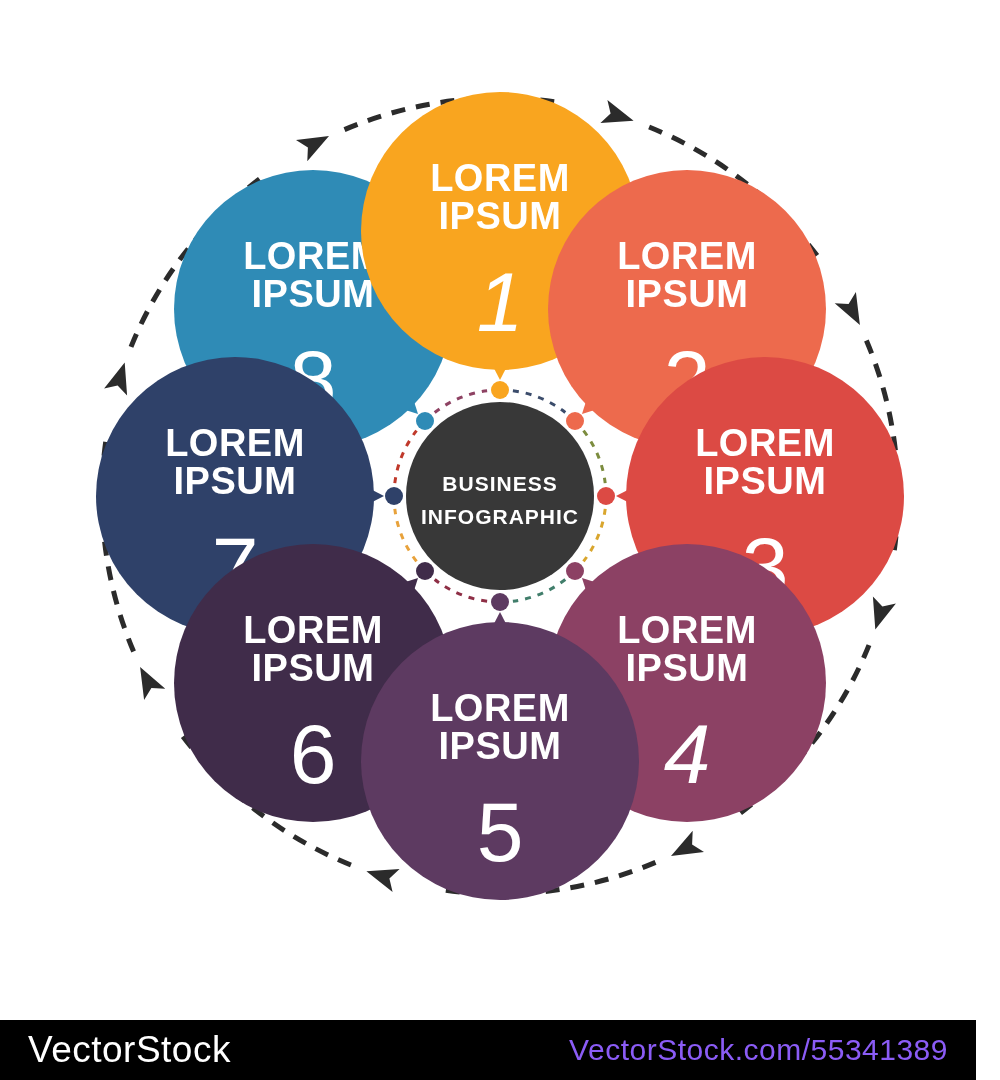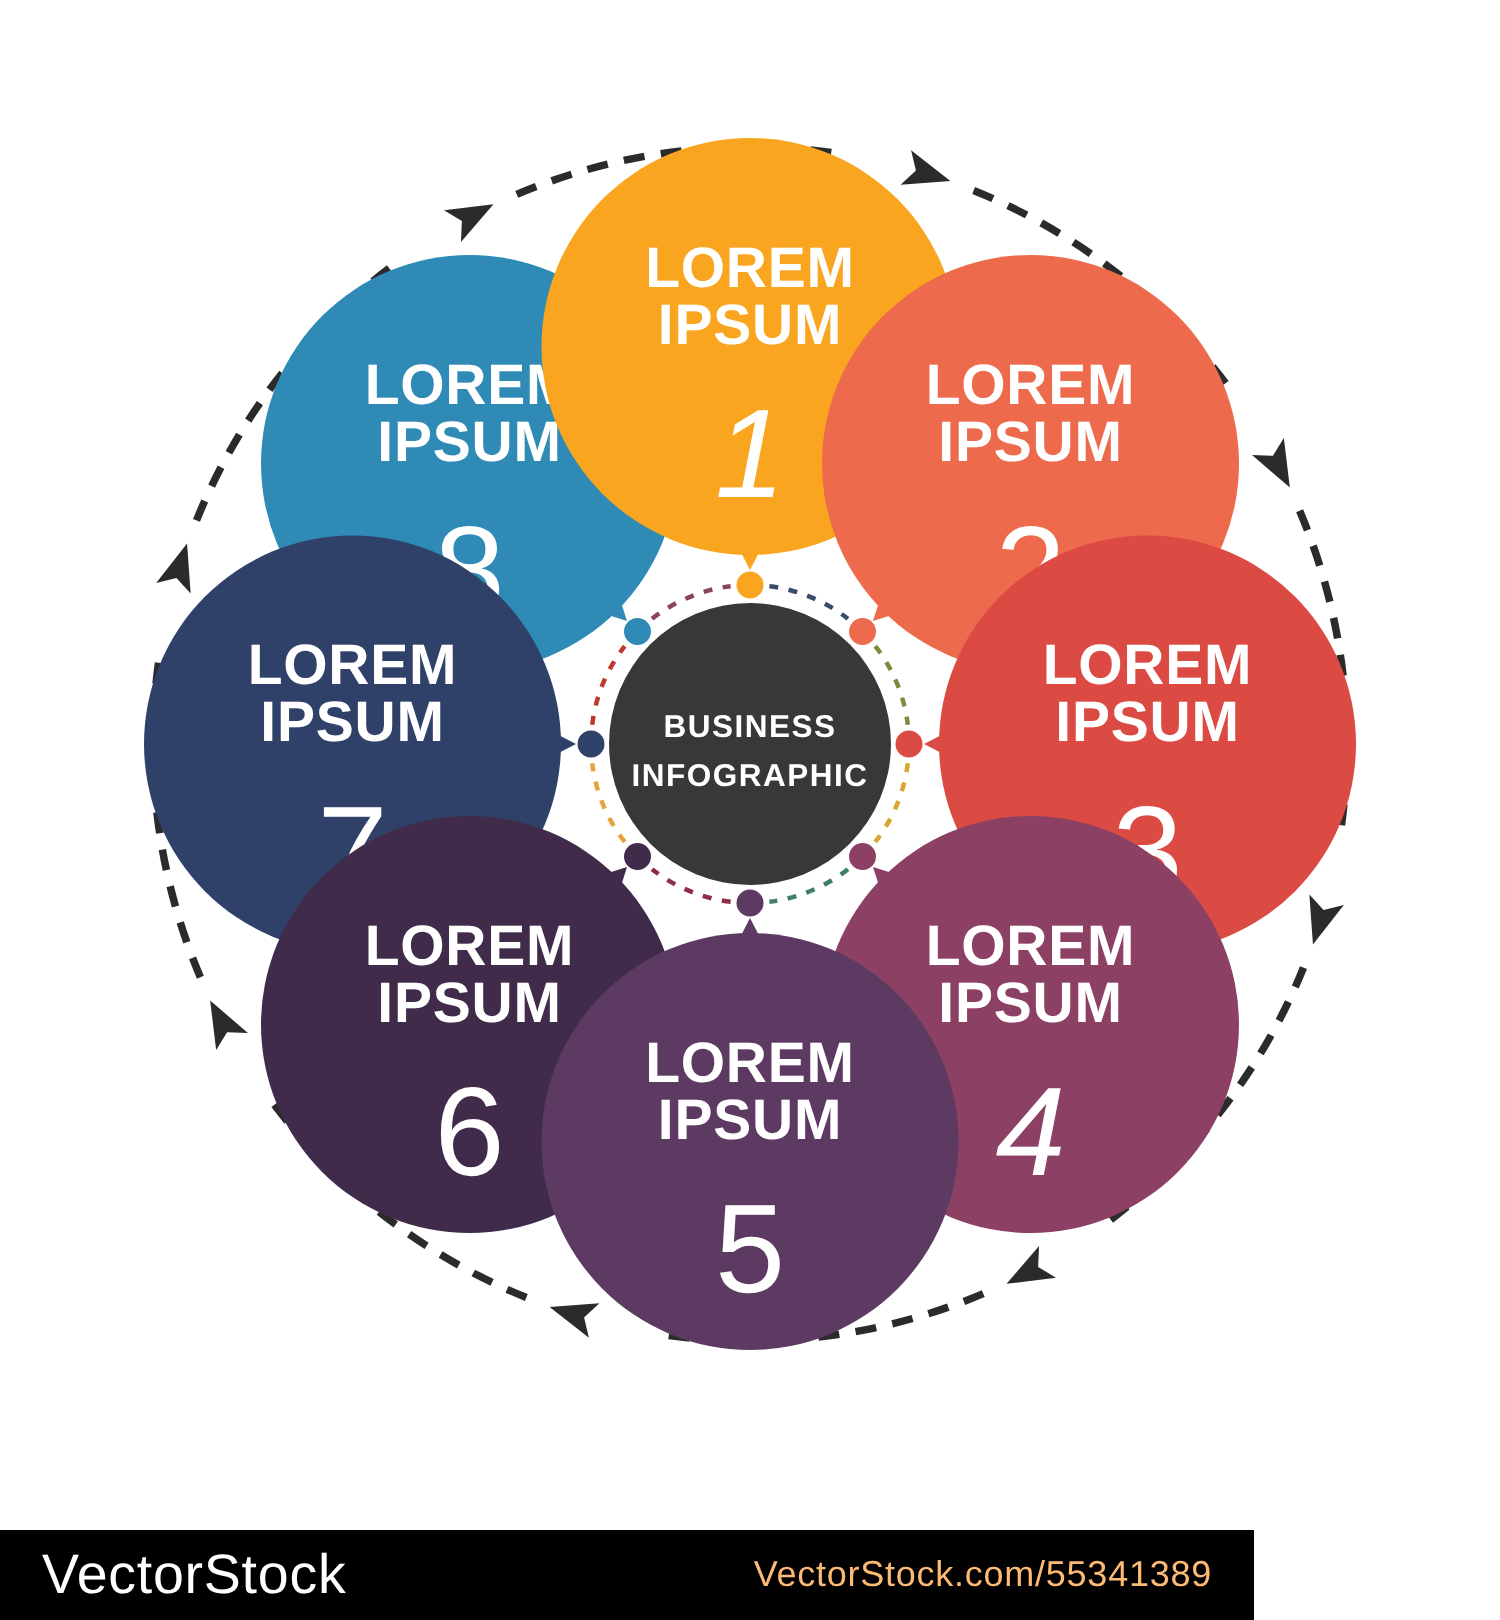--- a/index.html
+++ b/index.html
@@ -2,24 +2,24 @@
 <html><head>
 <meta charset="utf-8">
 <style>
   html,body{margin:0;padding:0;background:#ffffff;width:1000px;height:1080px;overflow:hidden;
     font-family:"Liberation Sans",sans-serif;}
   .stage{width:1000px;height:1020px;position:relative;background:#ffffff;}
   svg text{fill:#ffffff;}
   .petal-label{font-size:38px;font-weight:bold;text-anchor:middle;letter-spacing:.5px;}
   .petal-number{font-size:84px;font-weight:normal;text-anchor:middle;}
   .hub-title{font-size:21px;font-weight:bold;text-anchor:middle;letter-spacing:1px;}
-  .footer{width:836px;height:60px;background:#000000;display:flex;align-items:center;
+  .footer{width:976px;height:60px;background:#000000;display:flex;align-items:center;
     justify-content:space-between;box-sizing:border-box;padding:0 28px;}
   .footer .brand{color:#ffffff;font-size:37px;letter-spacing:.5px;}
-  .footer .ref{color:#fdba74;font-size:24px;letter-spacing:.5px;}
+  .footer .ref{color:#8b5cf6;font-size:30px;letter-spacing:.5px;}
 </style>
 </head>
 <body>
 
 <div class="stage">
 <svg width="1000" height="1020" viewBox="0 0 1000 1020" xmlns="http://www.w3.org/2000/svg">
 
   <g>
         <path d="M866.4,340.5 A398,398 0 0 1 893.1,558.3" fill="none" stroke="#2B2B2B" stroke-width="5" stroke-dasharray="14 11"></path>
         <polygon points="875.3,629.6 895.9,603.4 882.4,606.6 872.9,596.4" fill="#2B2B2B"></polygon>

